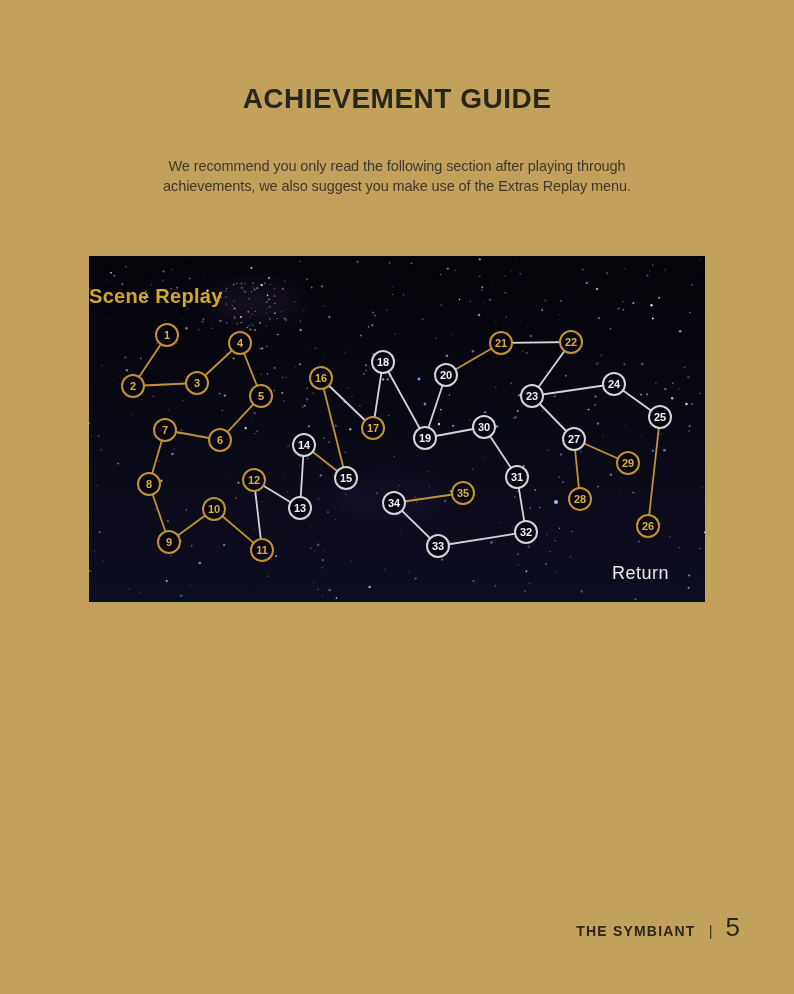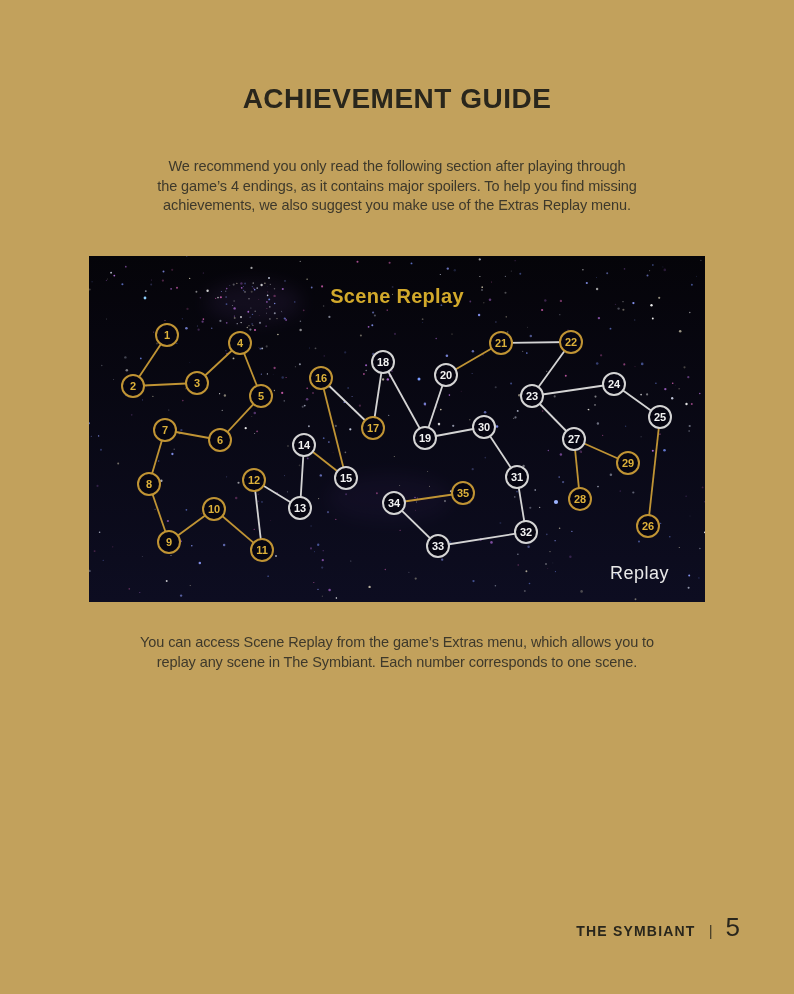--- a/index.html
+++ b/index.html
@@ -24,21 +24,20 @@
   }
   .intro{top:157px;}
   .outro{top:633px;}
   .shot{
     position:absolute;left:89px;top:256px;width:616px;height:346px;
     background:linear-gradient(var(--shot-top,#050409),var(--shot-bottom,#0d0d21));
   }
   .shot svg{position:absolute;left:0;top:0;}
   .shot-title{
     position:absolute;top:29px;left:0;right:0;
-    text-align:center;
     font-size:20px;font-weight:bold;letter-spacing:0.3px;
     color:var(--shot-title,#d2a92b);
   }
   .return-label{
     position:absolute;right:36px;top:307px;
     font-size:18px;letter-spacing:0.5px;
     color:var(--return-color,#e9e9e9);
     cursor:pointer;
   }
   .footer{
@@ -52,21 +51,20 @@
 </style>
 </head>
 <body>
 
 <div class="page" style="--page-bg: #c2a15c; --heading: #29261c; --body-text: #3e392b; --shot-top: #050409; --shot-bottom: #0d0d21; --shot-title: #d2a92b; --return-color: #e9e9e9;">
 
   <h1 class="page-title">ACHIEVEMENT GUIDE</h1>
 
   <div class="para intro">
     <div>We recommend you only read the following section after playing through</div>
-    <div>the game’s 4 endings, as it contains major spoilers. To help you find missing</div>
     <div>achievements, we also suggest you make use of the Extras Replay menu.</div>
   </div>
 
   <div class="shot">
     <svg width="616" height="346" viewBox="0 0 616 346">
       <defs>
         <filter id="nebula-blur" x="-50%" y="-50%" width="200%" height="200%">
           <feGaussianBlur stdDeviation="9"></feGaussianBlur>
         </filter>
       </defs>
@@ -743,27 +741,23 @@
         <g style="cursor: pointer;">
           <circle cx="305" cy="247" r="11" fill="#060511" stroke="#d4d4d4" stroke-width="2"></circle>
           <text x="305" y="247" text-anchor="middle" dy="0.36em" fill="#f2f2f2" font-size="11" font-weight="bold" font-family="&quot;Liberation Sans&quot;, sans-serif">34</text>
         </g>
         <g style="cursor: pointer;">
           <circle cx="374" cy="237" r="11" fill="#060511" stroke="#c09434" stroke-width="2"></circle>
           <text x="374" y="237" text-anchor="middle" dy="0.36em" fill="#ddb13a" font-size="11" font-weight="bold" font-family="&quot;Liberation Sans&quot;, sans-serif">35</text>
         </g>
       </svg>
     <div class="shot-title">Scene Replay</div>
-    <div class="return-label">Replay</div>
+    <div class="return-label">Return</div>
   </div>
 
-  <div class="para outro">
-    <div>You can access Scene Replay from the game’s Extras menu, which allows you to</div>
-    <div>replay any scene in The Symbiant. Each number corresponds to one scene.</div>
-  </div>
 
   <div class="footer">
     <span class="footer-game">THE SYMBIANT</span>
     <span class="footer-sep">|</span>
     <span class="footer-num">5</span>
   </div>
 
 </div>
 
 </body></html>

